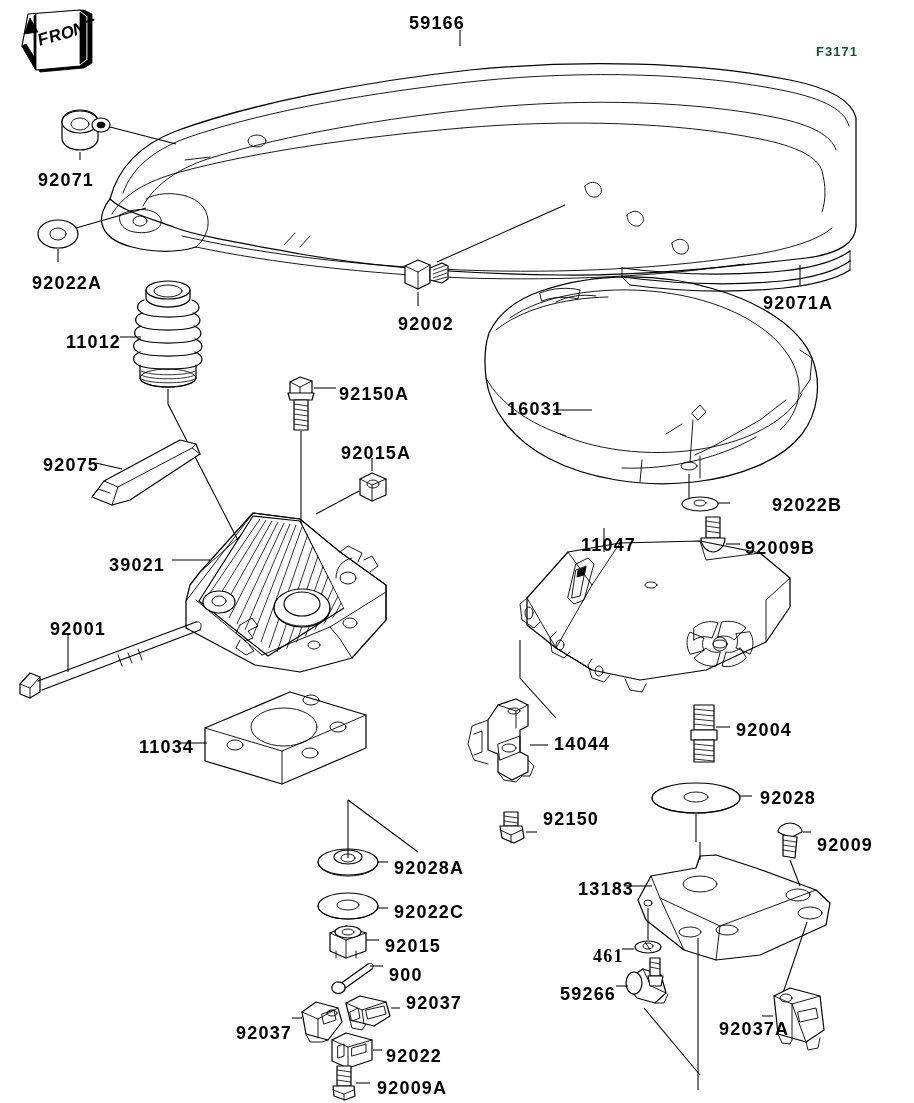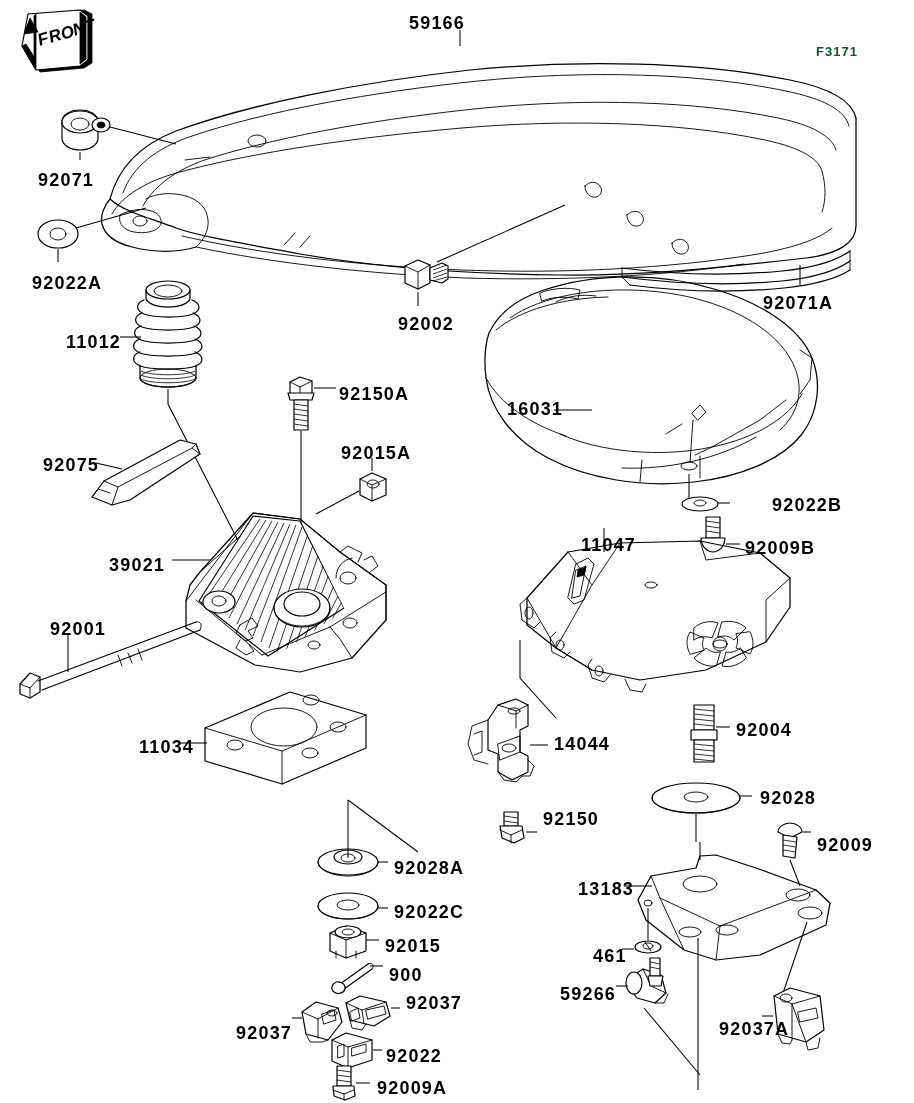--- a/index.html
+++ b/index.html
@@ -548,21 +548,21 @@
       <div class="lbl" style="left: 581px; top: 536px;">11047</div>
       <div class="lbl" style="left: 139px; top: 738px;">11034</div>
       <div class="lbl" style="left: 554px; top: 735px;">14044</div>
       <div class="lbl" style="left: 736px; top: 721px;">92004</div>
       <div class="lbl" style="left: 543px; top: 810px;">92150</div>
       <div class="lbl" style="left: 760px; top: 789px;">92028</div>
       <div class="lbl" style="left: 817px; top: 836px;">92009</div>
       <div class="lbl" style="left: 394px; top: 859px;">92028A</div>
       <div class="lbl" style="left: 578px; top: 880px;">13183</div>
       <div class="lbl" style="left: 394px; top: 903px;">92022C</div>
-      <div class="lbl" style="left: 593px; top: 947px;">461</div>
+      <div class="lbl" style="left: 593px; top: 947px; font-family: Liberation Serif, serif;">461</div>
       <div class="lbl" style="left: 385px; top: 937px;">92015</div>
       <div class="lbl" style="left: 389px; top: 966px;">900</div>
       <div class="lbl" style="left: 560px; top: 985px;">59266</div>
       <div class="lbl" style="left: 406px; top: 994px;">92037</div>
       <div class="lbl" style="left: 236px; top: 1024px;">92037</div>
       <div class="lbl" style="left: 719px; top: 1020px;">92037A</div>
       <div class="lbl" style="left: 386px; top: 1047px;">92022</div>
       <div class="lbl" style="left: 377px; top: 1079px;">92009A</div>
     </div>
 

